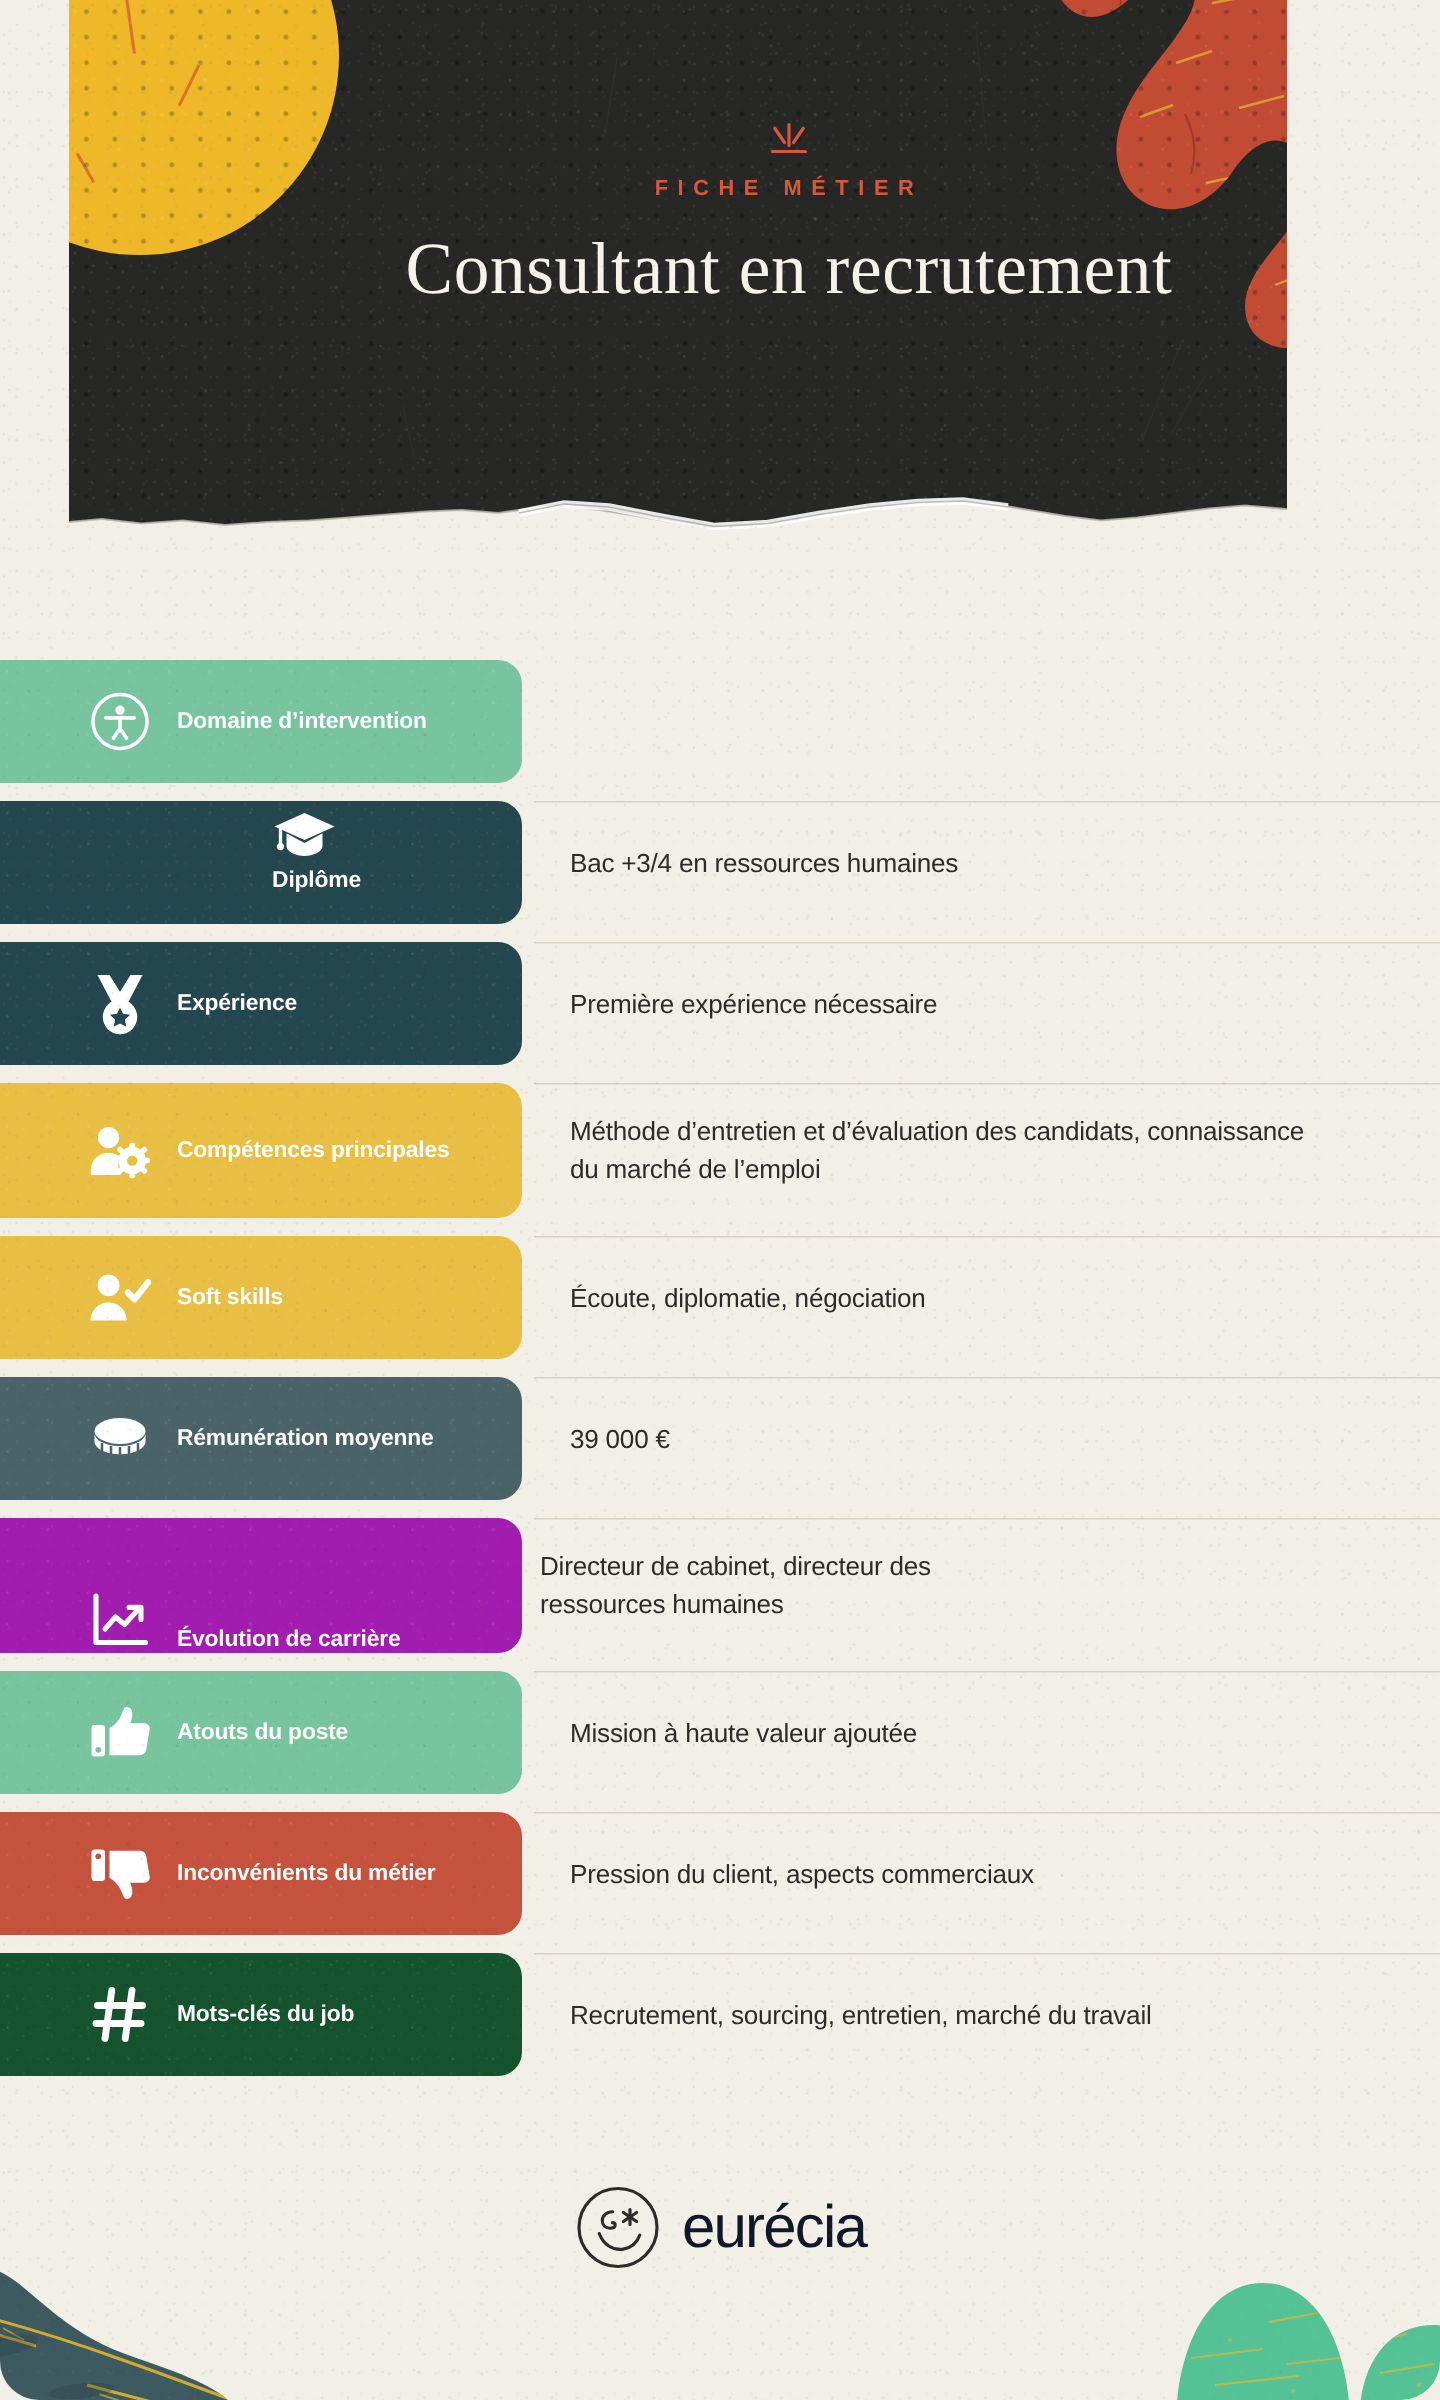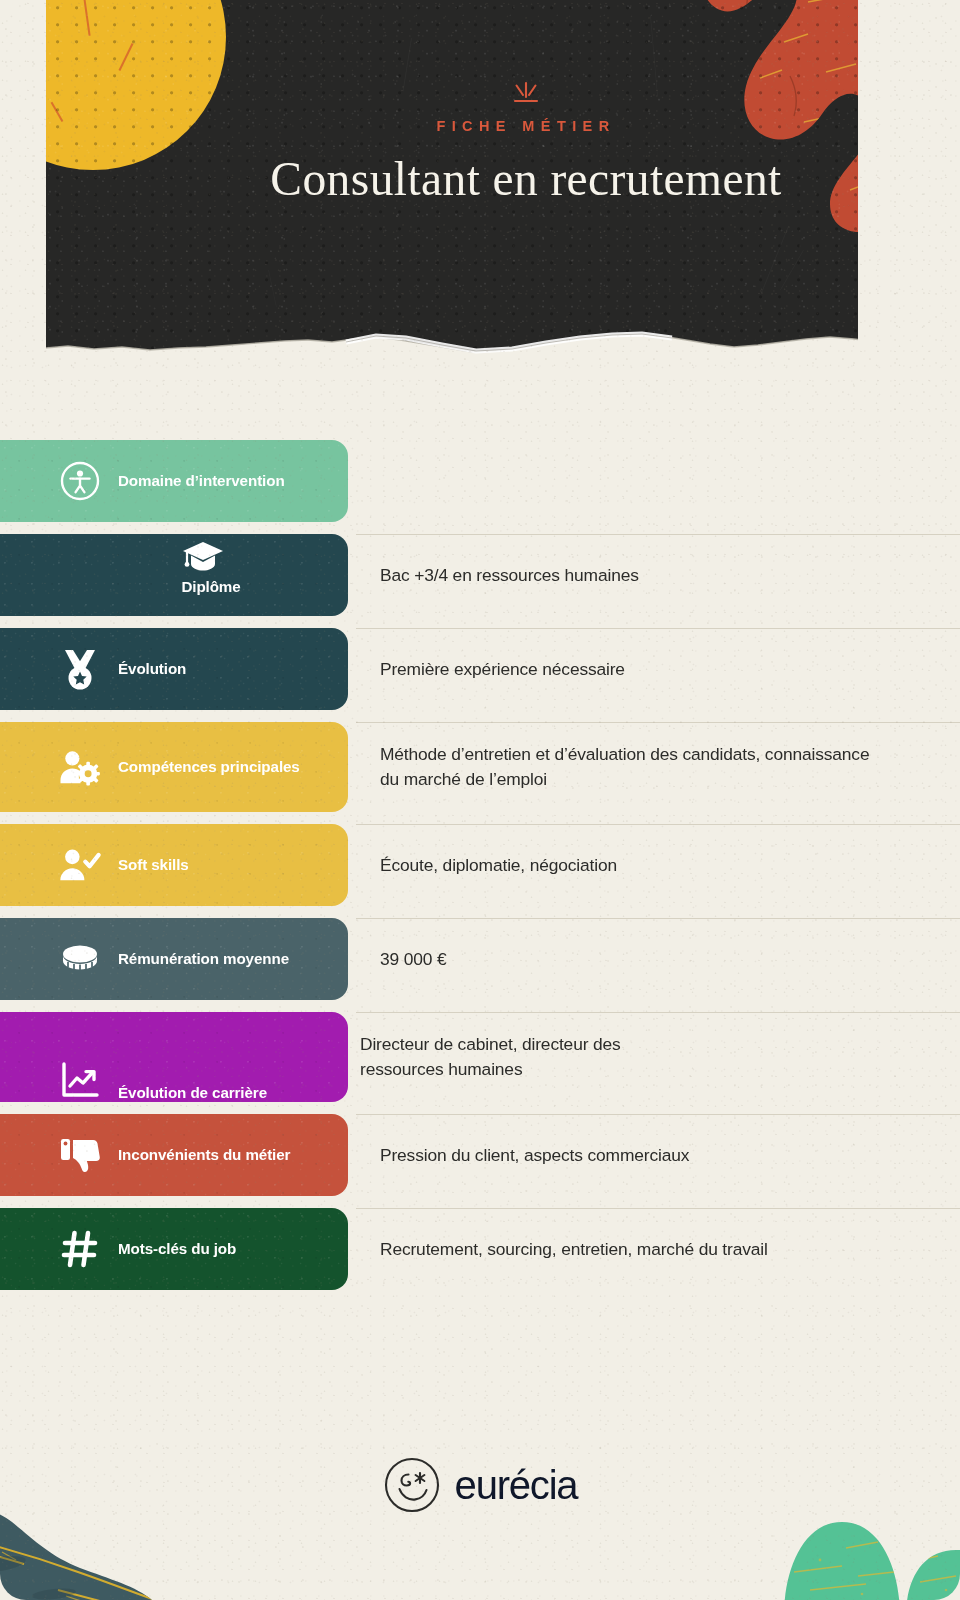--- a/index.html
+++ b/index.html
@@ -358,21 +358,21 @@
       <div class="pill" style="background:#24474f;">
         <span class="pgrain"></span>
         <span class="pill-icon">
           <svg width="40" height="44" viewBox="0 0 40 44">
             <path d="M5 3 L13 3 L23 19 L16 24 Z" fill="#fff"></path>
             <path d="M35 3 L27 3 L17 19 L24 24 Z" fill="#fff"></path>
             <circle cx="20" cy="31" r="11.5" fill="#fff"></circle>
             <path d="M20 24.6 l2 4.3 l4.7 .6 l-3.4 3.3 .9 4.7 L20 35.3 l-4.2 2.2 .9-4.7 L13.3 29.5 l4.7-.6 Z" fill="#24474f"></path>
           </svg>
         </span>
-        <span class="pill-label">Évolution</span>
+        <span class="pill-label">Expérience</span>
       </div>
       <div class="value-wrap">
         <span class="rule"></span>
         <span class="value-text">Première expérience nécessaire</span>
       </div>
     </div>
 
     <div class="row">
       <div class="pill" style="background:#e8bf43;min-height:90px;">
         <span class="pgrain"></span>
@@ -455,20 +455,37 @@
           </svg>
         </span>
         <span class="pill-label">Évolution de carrière</span>
       </div>
       <div class="value-wrap" style="min-height:90px;padding-left:12px;">
         <span class="rule"></span>
         <span class="value-text" style="max-width:290px;">Directeur de cabinet, directeur des ressources humaines</span>
       </div>
     </div>
 
+    <div class="row">
+      <div class="pill" style="background:#77c49f;">
+        <span class="pgrain"></span>
+        <span class="pill-icon">
+          <svg width="42" height="40" viewBox="0 0 42 40">
+            <rect x="2" y="15" width="9" height="21" rx="2.2" fill="#fff"></rect>
+            <circle cx="6.5" cy="31.5" r="1.9" fill="#77c49f"></circle>
+            <path d="M14 17 c4-2 7-6 8.5-10.2 c.8-2.3 1.6-4 3.6-3.7 c2.3.3 3.3 2.4 3.1 5.2 c-.1 2-.8 4-1.4 5.6 h9.3 c2.3 0 4 1.7 3.7 3.9 l-2.3 13.6 c-.3 2.3-2.1 3.7-4.3 3.7 H14 Z" fill="#fff"></path>
+          </svg>
+        </span>
+        <span class="pill-label">Atouts du poste</span>
+      </div>
+      <div class="value-wrap">
+        <span class="rule"></span>
+        <span class="value-text">Mission à haute valeur ajoutée</span>
+      </div>
+    </div>
 
     <div class="row">
       <div class="pill" style="background:#c5523c;">
         <span class="pgrain"></span>
         <span class="pill-icon">
           <svg width="42" height="40" viewBox="0 0 42 40">
             <rect x="2" y="4" width="9" height="21" rx="2.2" fill="#fff"></rect>
             <circle cx="6.5" cy="8.5" r="1.9" fill="#c5523c"></circle>
             <path d="M14 23 c4 2 7 6 8.5 10.2 c.8 2.3 1.6 4 3.6 3.7 c2.3-.3 3.3-2.4 3.1-5.2 c-.1-2-.8-4-1.4-5.6 h9.3 c2.3 0 4-1.7 3.7-3.9 L38.5 8.6 c-.3-2.3-2.1-3.7-4.3-3.7 H14 Z" fill="#fff"></path>
           </svg>

